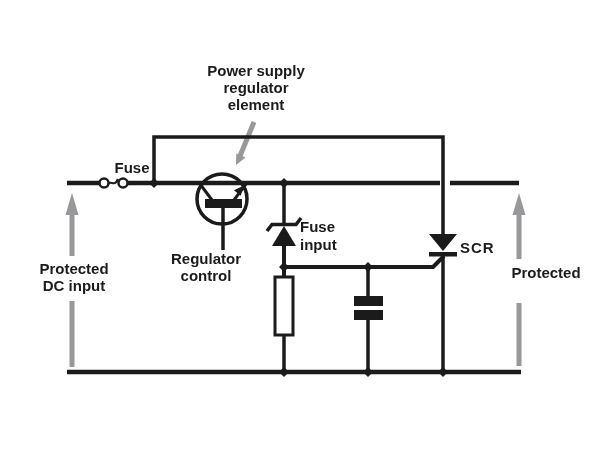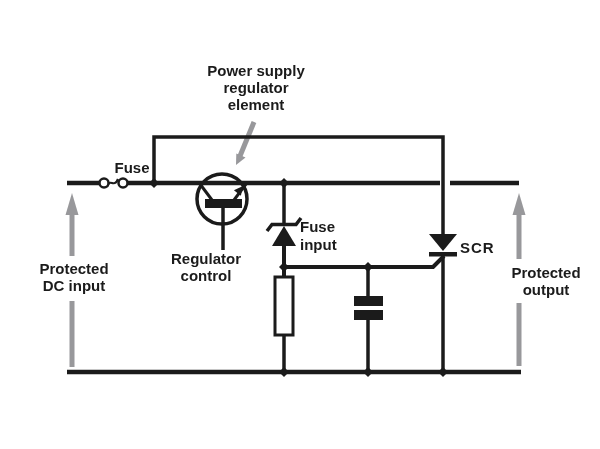--- a/index.html
+++ b/index.html
@@ -128,16 +128,15 @@
     <div>SCR</div>
   </div>
 
   <div class="lbl center" style="left:19px;top:261px;width:110px">
     <div>Protected</div>
     <div>DC input</div>
   </div>
 
   <div class="lbl center" style="left:496px;top:265px;width:100px">
     <div>Protected</div>
-    <div>output</div>
   </div>
 
 </div>
 
 </body></html>

